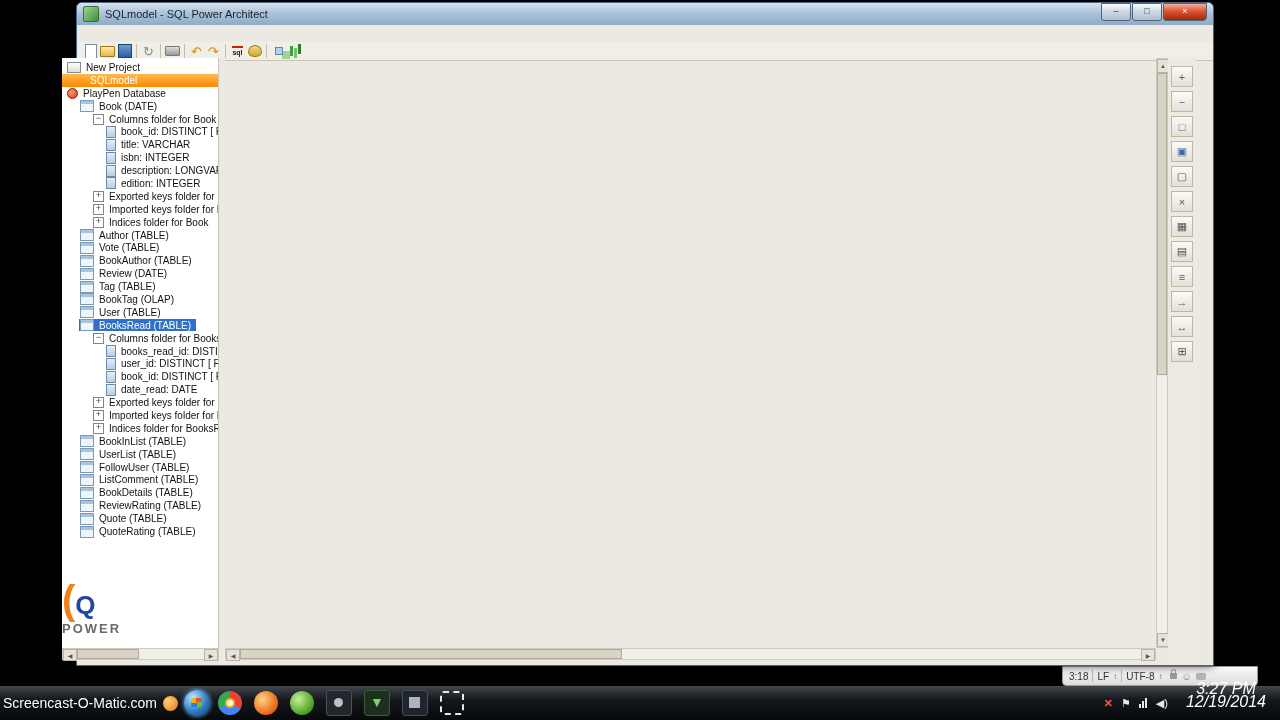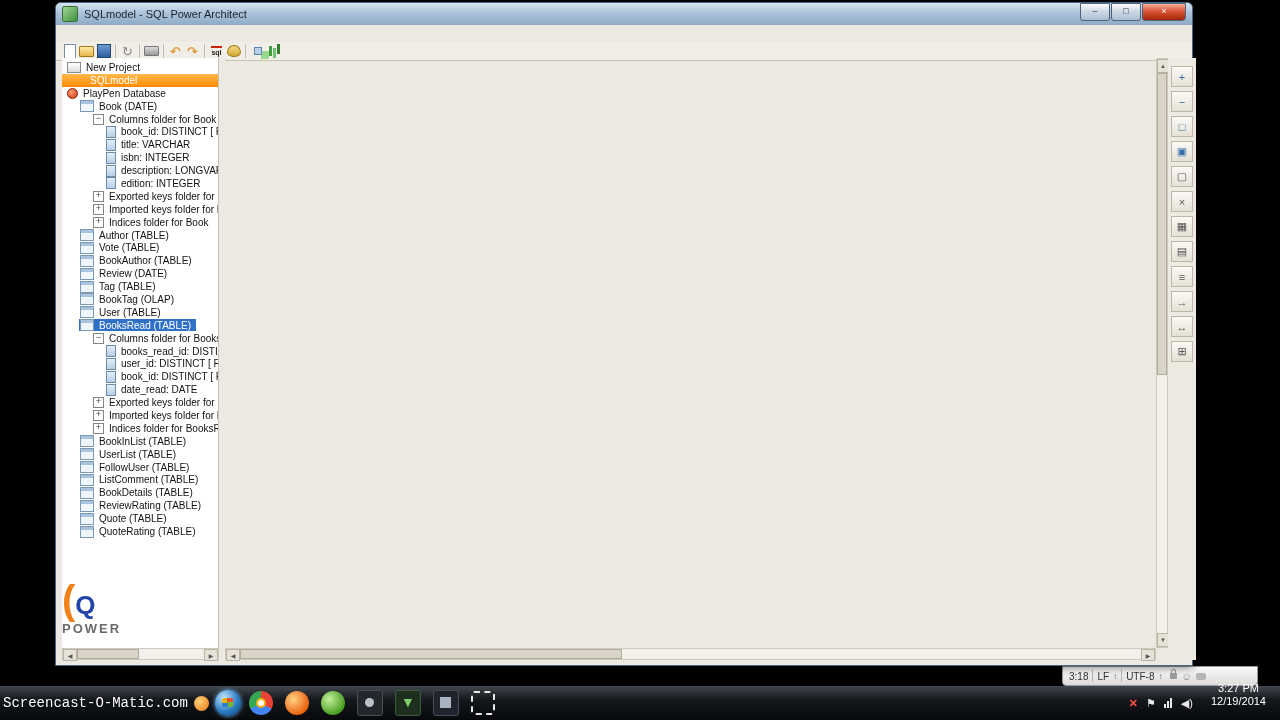--- a/index.html
+++ b/index.html
@@ -1,20 +1,20 @@
 <!DOCTYPE html>
 <html><head>
 <meta charset="utf-8">
 <style>
   html,body{margin:0;padding:0;background:#000;}
   #screen{position:relative;width:1280px;height:720px;background:#000;overflow:hidden;
           font-family:"Liberation Sans",sans-serif;-webkit-font-smoothing:antialiased;}
 
   
-  #win{position:absolute;left:55px;top:2px;width:1136px;height:662px;background:#ece9e2;
+  #win{position:absolute;left:76px;top:2px;width:1136px;height:662px;background:#ece9e2;
        border:1px solid #46678a;border-radius:6px 6px 0 0;box-shadow:0 0 10px rgba(0,0,0,.7);z-index:4;}
   #titlebar{position:absolute;left:0;top:0;width:100%;height:22px;border-radius:5px 5px 0 0;
        background:linear-gradient(#d7e3f0,#acc3da 45%,#8fabc6);display:flex;align-items:center;padding:0 6px;box-sizing:border-box;}
   .app-icon{width:14px;height:14px;border:1px solid #3c6e3c;border-radius:2px;
        background:linear-gradient(135deg,#9fd68f,#3f8f3f);flex:none;}
   .title-text{font-size:11px;color:#16222e;margin-left:6px;white-space:nowrap;}
   .winbtns{margin-left:auto;display:flex;margin-top:-4px;}
   .wbtn{width:28px;height:16px;border:1px solid #50617a;border-radius:0 0 3px 3px;margin-left:1px;
        background:linear-gradient(#fdfdfd,#cfd9e4 45%,#aebfd0);font-size:9px;line-height:15px;text-align:center;color:#2c3a4a;}
   .wbtn.close{width:42px;background:linear-gradient(#f6b09a,#dc5535 45%,#a32508);color:#fff;border-radius:0 0 4px 3px;}
@@ -92,42 +92,42 @@
        display:flex;align-items:center;font-size:10px;color:#333;gap:4px;padding:0 6px;box-sizing:border-box;}
   #edstatus .sep{width:1px;height:12px;background:#b5b5b5;}
   #edstatus .spin{font-size:8px;color:#777;}
   .mini-lock{width:7px;height:6px;background:#9a9a9a;border-radius:1px;position:relative;margin-left:4px;}
   .mini-lock::before{content:"";position:absolute;left:1px;top:-4px;width:3px;height:4px;border:1px solid #9a9a9a;border-bottom:none;border-radius:3px 3px 0 0;}
   .mini-bubble{width:10px;height:7px;background:#b5b5b5;border-radius:2px;}
 
   
   #taskbar{position:absolute;left:0;top:686px;width:1280px;height:34px;z-index:6;
        background:linear-gradient(#41474e,#15181c 40%,#07090b);display:flex;align-items:center;}
-  #watermark{color:#fff;font-size:14px;margin-left:3px;white-space:nowrap;text-shadow:0 1px 2px #000;font-family:Liberation Mono, monospace;}
+  #watermark{color:#fff;font-size:14px;margin-left:3px;white-space:nowrap;text-shadow:0 1px 2px #000;}
   .wm-dot{width:15px;height:15px;border-radius:50%;background:radial-gradient(circle at 35% 35%,#ffd27a,#e87410);margin:0 6px;flex:none;}
   #orb{width:26px;height:26px;border-radius:50%;flex:none;margin-right:8px;
        background:radial-gradient(circle at 35% 30%,#bfe6ff,#2d7dc2 55%,#0b3e72);box-shadow:0 0 4px #6fb6ff;position:relative;}
   #orb::after{content:"";position:absolute;left:7px;top:8px;width:11px;height:9px;
        background:conic-gradient(#e4512d 0 90deg,#78b82e 90deg 180deg,#2a7fd4 180deg 270deg,#f0b410 270deg);border-radius:2px;}
   .tapp{width:24px;height:24px;flex:none;margin-right:12px;border-radius:3px;}
   .tapp.chrome{border-radius:50%;background:conic-gradient(#ea4335 0 120deg,#4285f4 120deg 240deg,#34a853 240deg);position:relative;}
   .tapp.chrome::after{content:"";position:absolute;left:7px;top:7px;width:10px;height:10px;border-radius:50%;background:#fff;border:2px solid #f0b410;box-sizing:border-box;}
   .tapp.firefox{border-radius:50%;background:radial-gradient(circle at 35% 35%,#ffd184,#e86410 70%,#b34400);}
   .tapp.green-orb{border-radius:50%;background:radial-gradient(circle at 35% 35%,#c4f09a,#4a9e22 70%,#2b6a10);}
   .tapp.camera{background:#23262a;border:1px solid #4a4f55;position:relative;}
   .tapp.camera::after{content:"";position:absolute;left:7px;top:7px;width:9px;height:9px;border-radius:50%;background:#b9c2cc;}
   .tapp.downloader{background:#1d2f1d;border:1px solid #3d5a3d;color:#7ed06a;font-size:14px;text-align:center;line-height:22px;}
   .tapp.dark-app{background:#20242c;border:1px solid #454c58;position:relative;}
   .tapp.dark-app::after{content:"";position:absolute;left:6px;top:6px;width:11px;height:11px;background:#aab4c0;}
   .tapp.recorder-frame{background:transparent;border:2px dashed #e8e8e8;box-sizing:border-box;}
   #tray{margin-left:auto;display:flex;align-items:center;gap:8px;}
   .tricon{color:#e8e8e8;font-size:11px;}
   .tricon.alert{color:#ff5040;font-weight:bold;}
   .bars i{display:inline-block;width:2px;background:#e8e8e8;margin-right:1px;}
-  #clock{color:#fff;font-size:11px;text-align:center;line-height:13px;margin:0 14px 16px 10px;white-space:nowrap;}
+  #clock{color:#fff;font-size:16px;text-align:center;line-height:13px;margin:0 14px 16px 10px;white-space:nowrap;font-style:italic;}
 </style>
 </head>
 <body>
 
 <div id="screen">
 
   <div id="canvas"></div>
 
   <svg id="rel-svg">
       <g>

